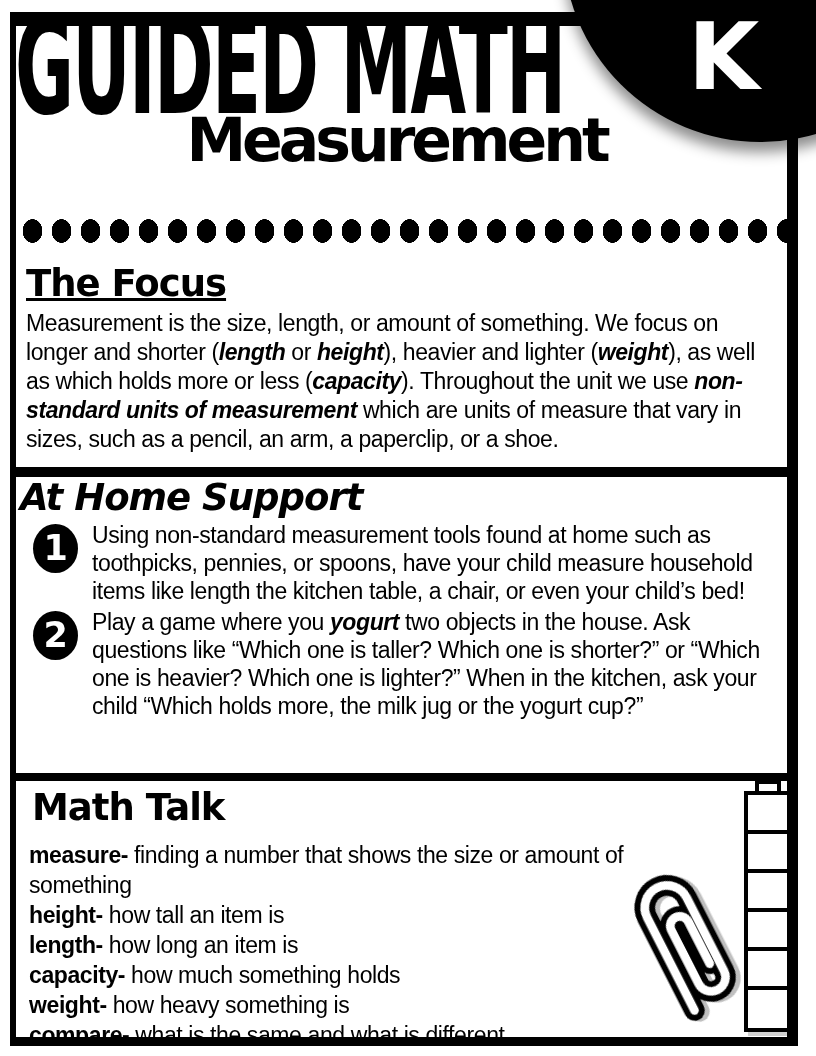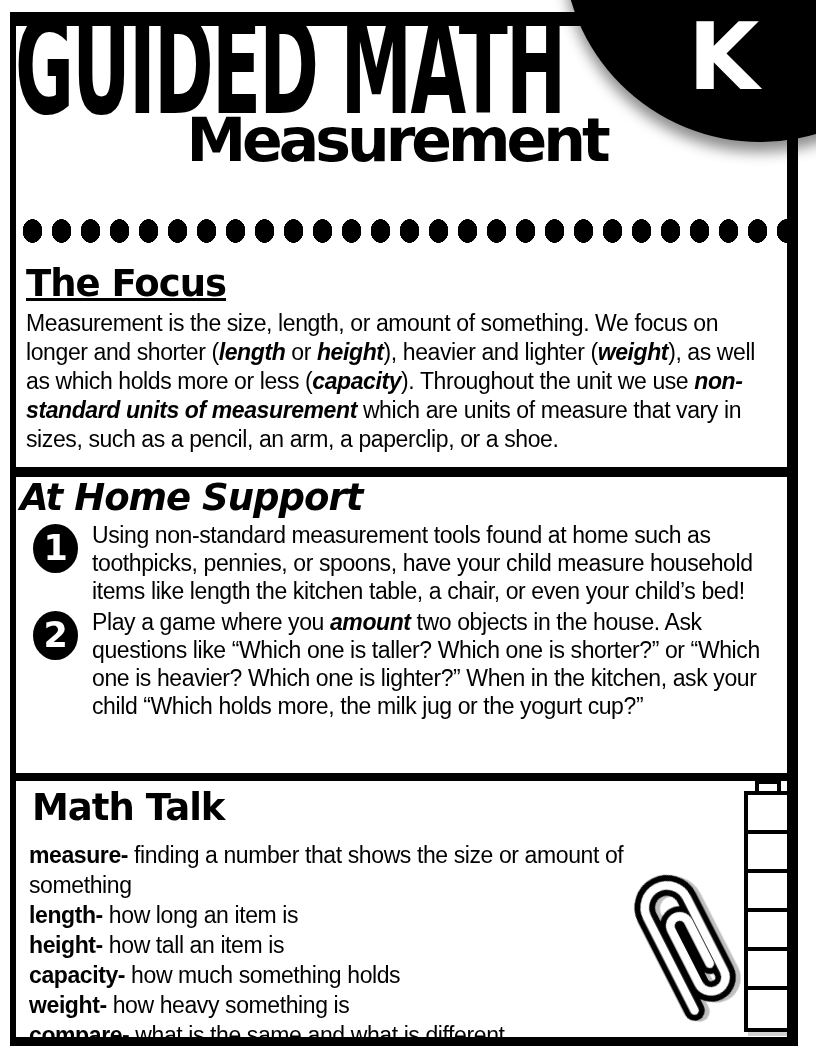--- a/index.html
+++ b/index.html
@@ -88,32 +88,32 @@
     <div class="bar bar1"></div>
 
     <div class="sec-home">
       <h2>At Home Support</h2>
       <div class="item bodytext">
         <span class="badge">1</span>
         <span><span>Using non-standard measurement tools found at home such as toothpicks, pennies, or spoons, have your child measure household items like length the kitchen table, a chair, or even your child’s bed!</span></span>
       </div>
       <div class="item bodytext">
         <span class="badge">2</span>
-        <span><span>Play a game where you </span><span class="b">amount</span><span> two objects in the house.  Ask questions like “Which one is taller?  Which one is shorter?”  or “Which one is heavier?  Which one is lighter?” When in the kitchen, ask your child “Which holds more, the milk jug or the yogurt cup?”</span></span>
+        <span><span>Play a game where you </span><span class="b">yogurt</span><span> two objects in the house.  Ask questions like “Which one is taller?  Which one is shorter?”  or “Which one is heavier?  Which one is lighter?” When in the kitchen, ask your child “Which holds more, the milk jug or the yogurt cup?”</span></span>
       </div>
     </div>
 
     <div class="bar bar2"></div>
 
     <div class="sec-talk">
       <h2>Math Talk</h2>
       <div class="defs bodytext">
         <div><span class="term">measure-</span><span> finding a number that shows the size or amount of something</span></div>
+        <div><span class="term">height-</span><span> how tall an item is</span></div>
         <div><span class="term">length-</span><span> how long an item is</span></div>
-        <div><span class="term">height-</span><span> how tall an item is</span></div>
         <div><span class="term">capacity-</span><span> how much something holds</span></div>
         <div><span class="term">weight-</span><span> how heavy something is</span></div>
         <div><span class="term">compare-</span><span> what is the same and what is different</span></div>
       </div>
     </div>
 
   </div>
 
   <div class="k-circle"></div>
   <div class="k-letter">K</div>

